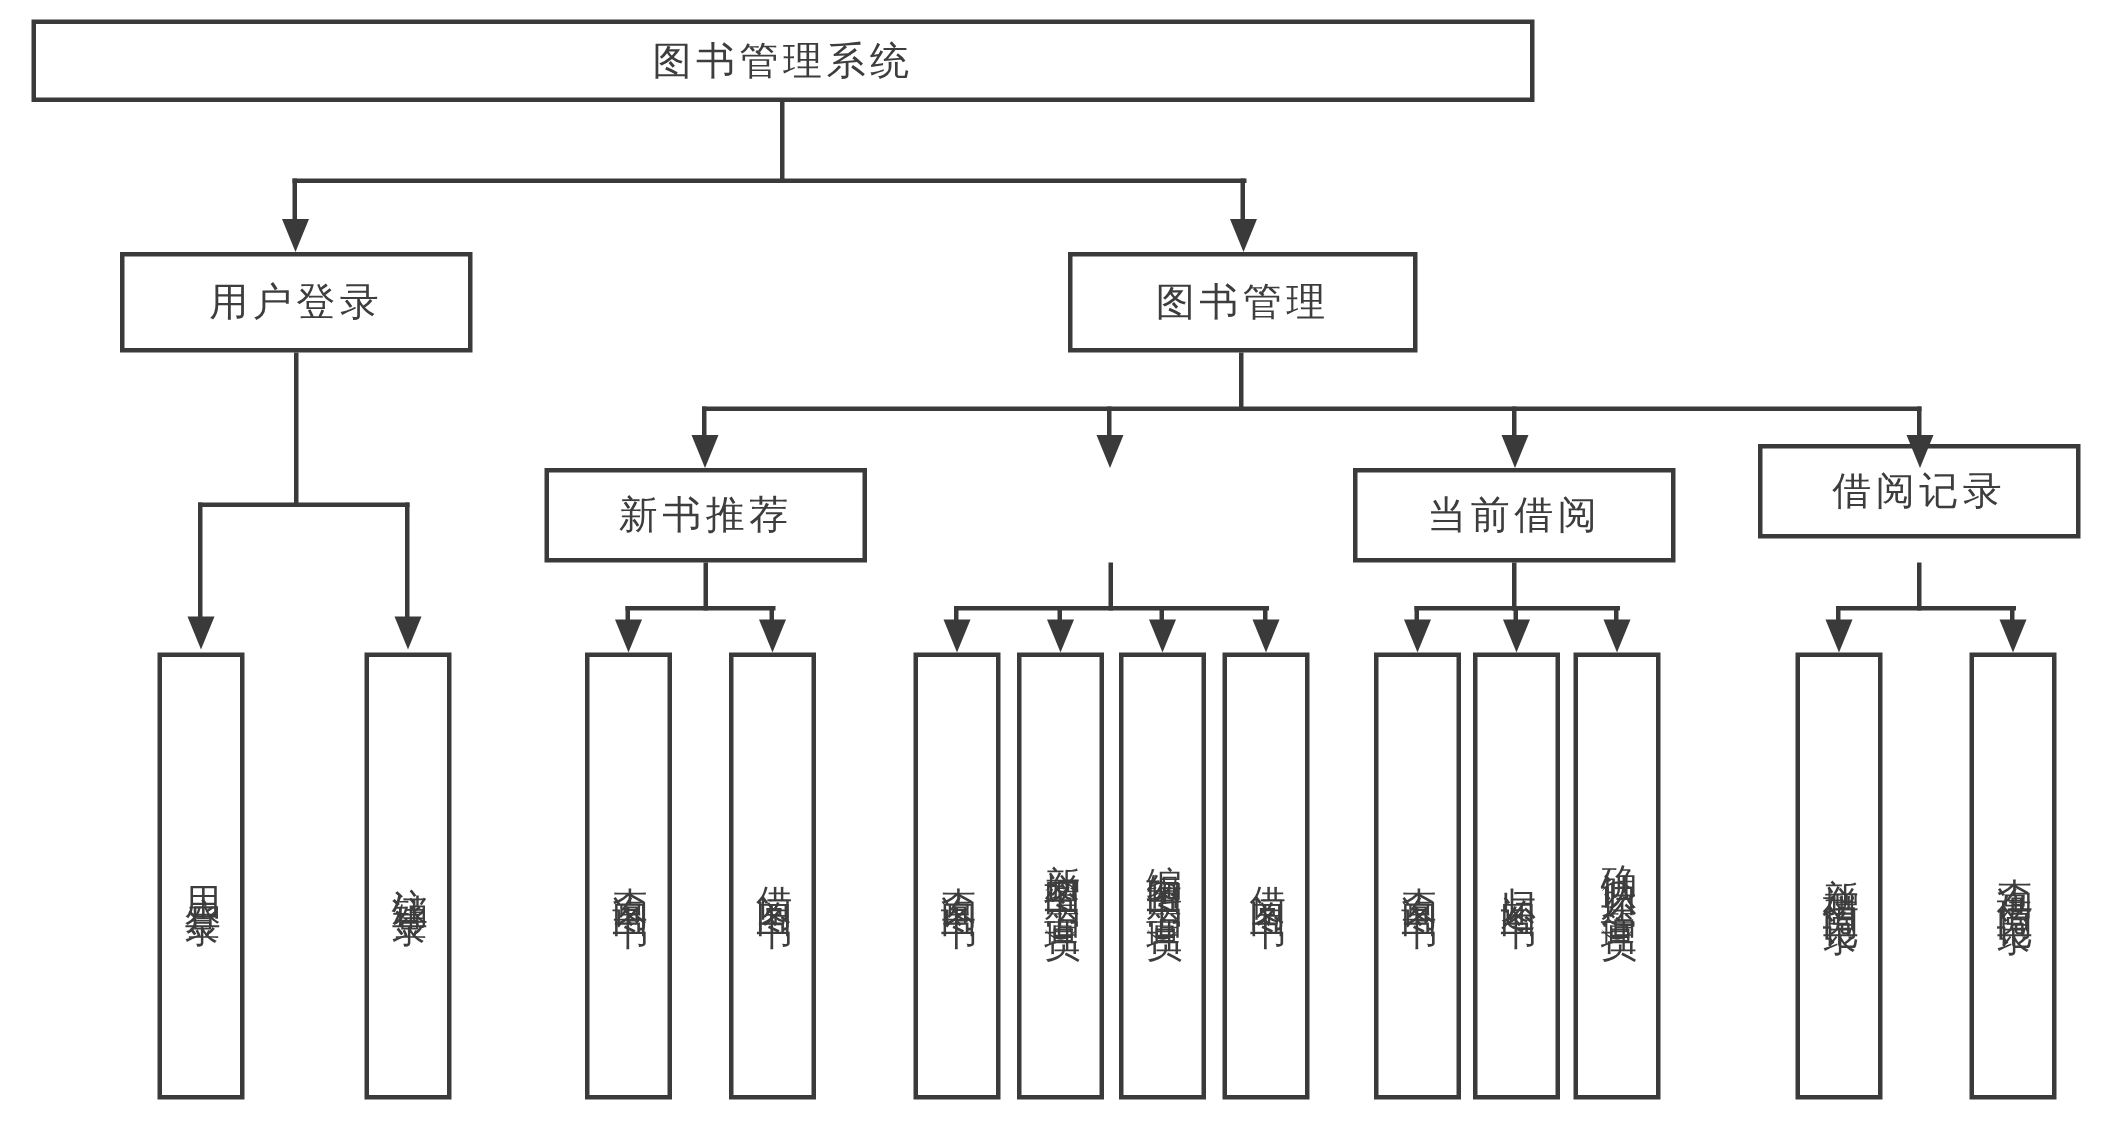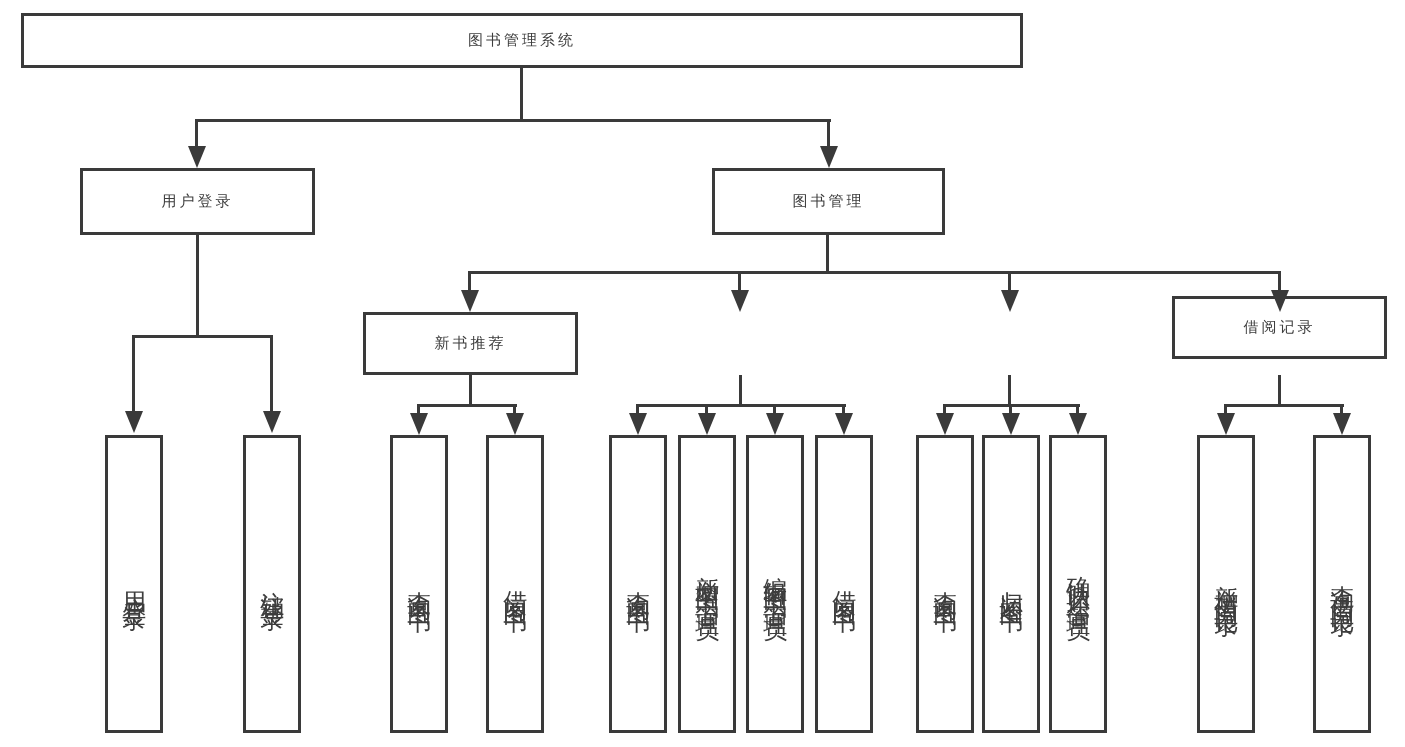--- a/index.html
+++ b/index.html
@@ -11,21 +11,21 @@
     overflow:hidden;
   }
   .box{
     position:absolute;
     box-sizing:border-box;
     border:3px solid #3a3a3a;
     background:#ffffff;
     display:flex;align-items:center;justify-content:center;
     color:#3d3d3d;
   }
-  .hlabel{font-size:15px;letter-spacing:3px;white-space:nowrap;}
+  .hlabel{font-size:26px;letter-spacing:3px;white-space:nowrap;}
   .vlabel{
     writing-mode:vertical-lr;
     text-orientation:mixed;
     font-size:24px;
     letter-spacing:6px;
     line-height:1.1;
     white-space:nowrap;
   }
   .hline,.vline{position:absolute;background:#3a3a3a;}
   .arrow{
@@ -60,20 +60,23 @@
 
   <div class="box" style="left:712px;top:168px;width:233px;height:67px;">
     <span class="hlabel">图书管理</span>
   </div>
 
   <div class="box" style="left:363px;top:312px;width:215px;height:63px;">
     <span class="hlabel">新书推荐</span>
   </div>
 
 
+  <div class="box" style="left:902px;top:312px;width:215px;height:63px;">
+    <span class="hlabel">当前借阅</span>
+  </div>
 
   <div class="box" style="left:1172px;top:296px;width:215px;height:63px;">
     <span class="hlabel">借阅记录</span>
   </div>
 
   <div class="box" style="left:105px;top:435px;width:58px;height:298px;">
     <span class="vlabel">用户登录</span>
   </div>
   <div class="box" style="left:243px;top:435px;width:58px;height:298px;">
     <span class="vlabel">注销登录</span>

